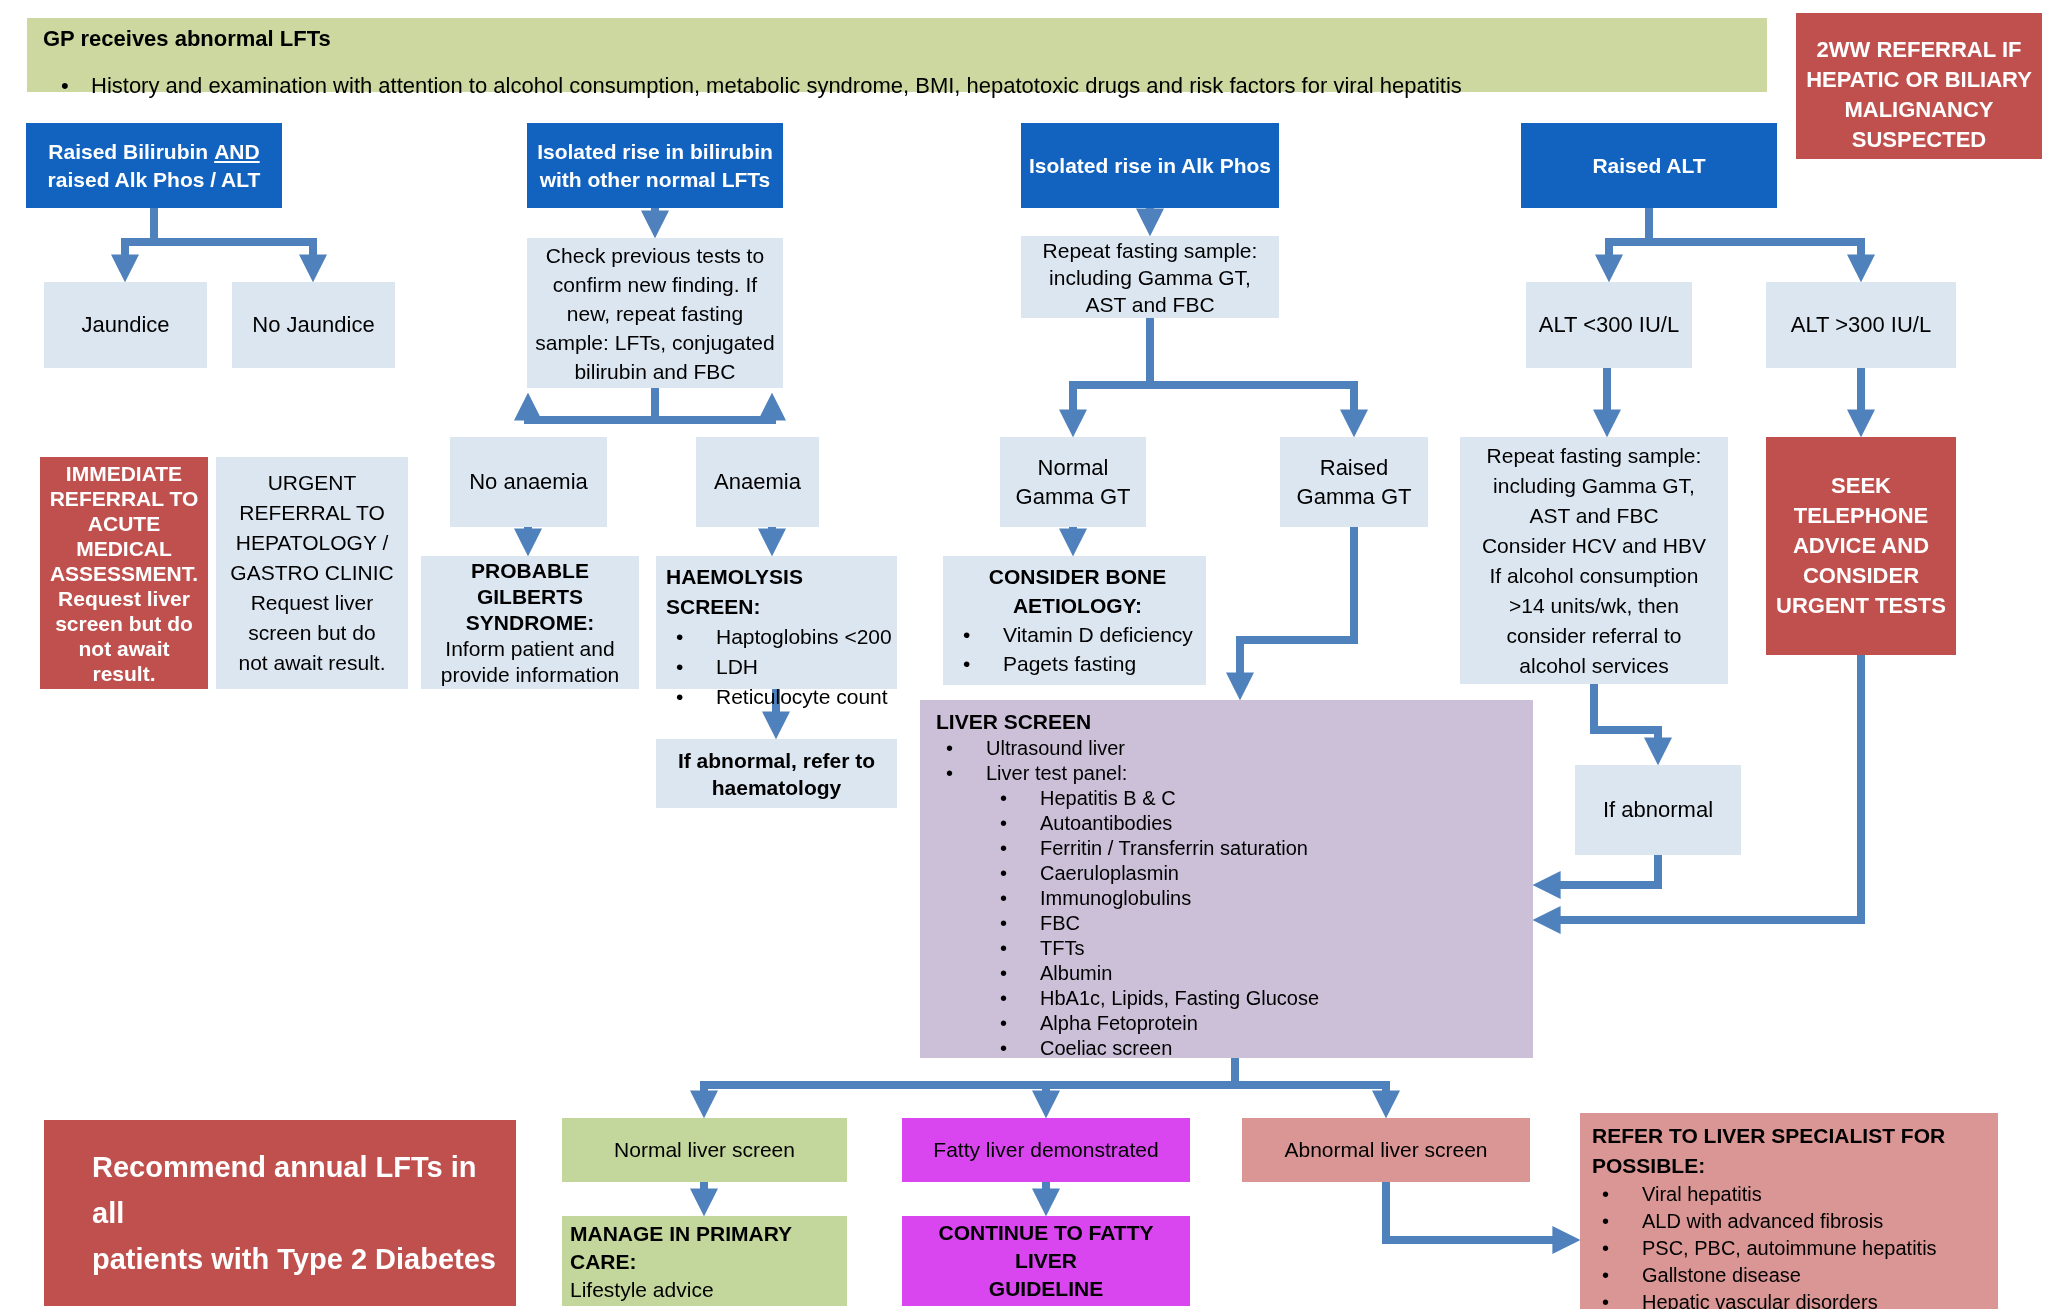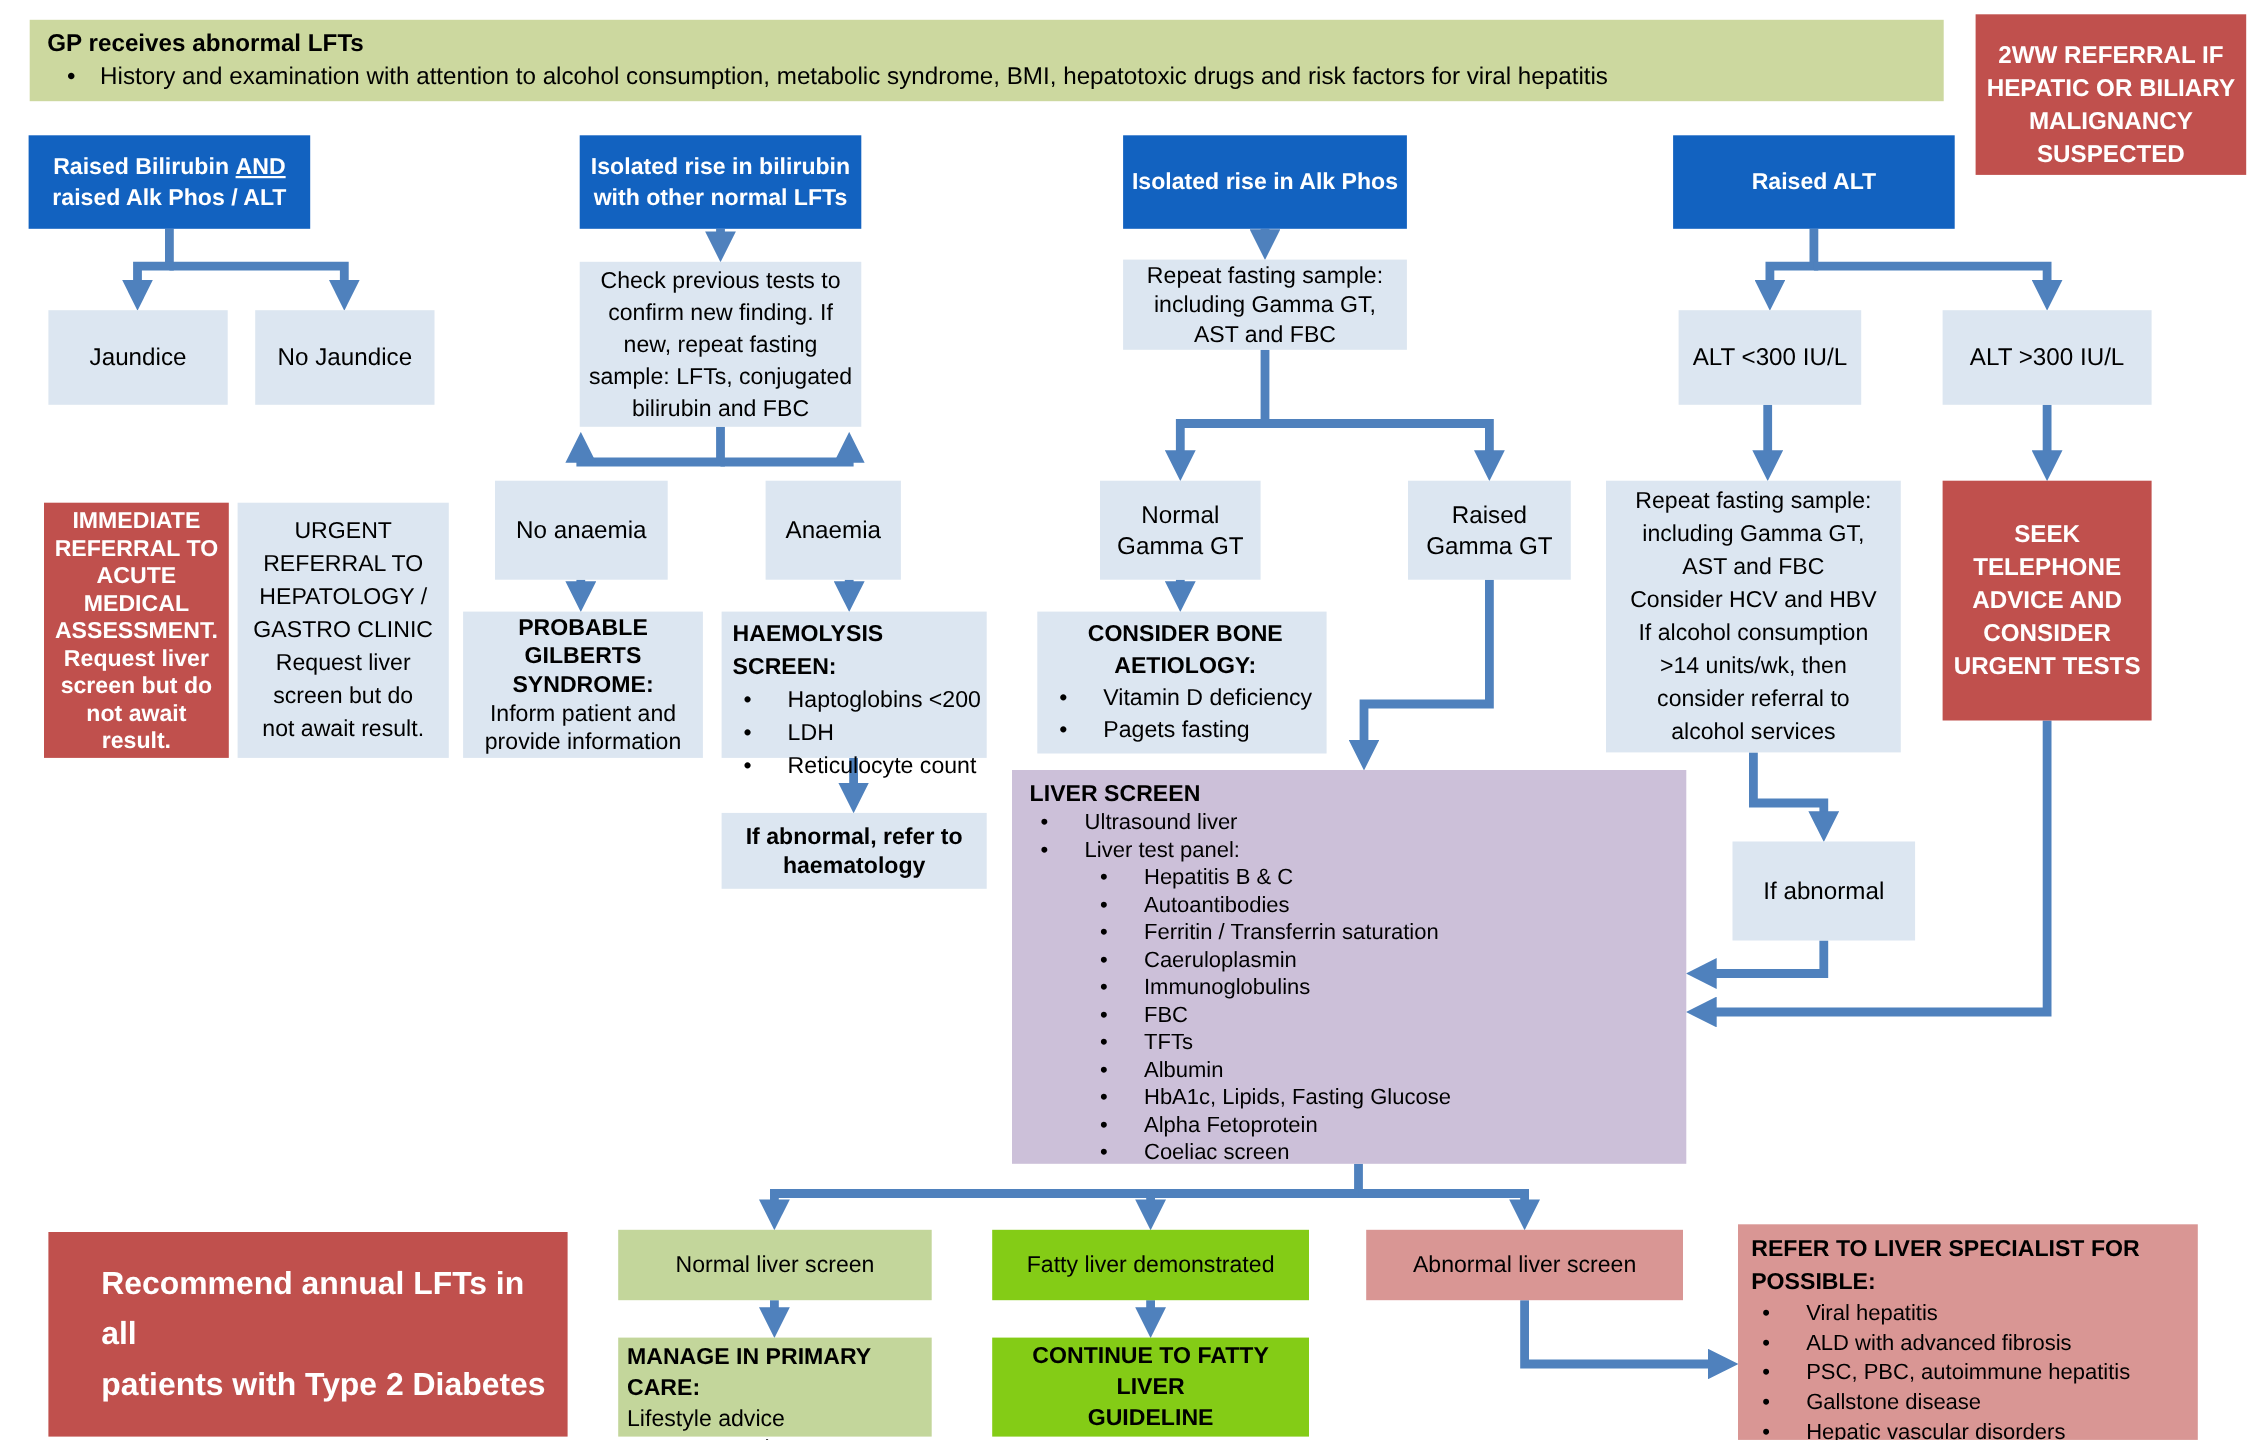--- a/index.html
+++ b/index.html
@@ -6,30 +6,30 @@
   body { margin:0; background:#ffffff; font-family:"Liberation Sans", sans-serif; color:#000; }
   #canvas { position:relative; width:2048px; height:1309px; background:#fff; overflow:hidden; }
 
   .box { position:absolute; display:flex; align-items:center; justify-content:center;
          text-align:center; line-height:1.3; padding:4px; }
   .blue   { background:#1262c0; color:#fff; font-weight:700; font-size:21px; line-height:28px; }
   .light  { background:#dce6f1; color:#000; font-size:22px; }
   .redbox { background:#c0504d; color:#fff; font-weight:700; }
   .dusty  { background:#d99694; color:#000; }
   .purple { background:#ccc0d9; color:#000; }
-  .orange { background:#84cc16; color:#000; }
+  .orange { background:#d946ef; color:#000; }
   .greenbox { background:#c3d69b; color:#000; }
   .listbox { display:block; text-align:left; }
   .u { text-decoration:underline; margin-left:6px; }
   .bt { font-weight:700; }
 
   .banner { position:absolute; left:27px; top:18px; width:1740px; height:74px;
             background:#ccd89f; padding:6px 16px 0 16px; font-size:22px; line-height:30px; }
   .banner .title { font-weight:700; }
-  .banner .bullet { position:relative; padding-left:48px; }
+  .banner .bullet { position:relative; padding-left:48px;margin-top:17px; }
   .banner .bullet::before { content:"\2022"; position:absolute; left:18px; }
 
   .lines div { display:block; }
 
   .blist { list-style:none; margin:0; padding:0; }
   .blist li { position:relative; padding-left:58px; }
   .blist li::before { content:"\2022"; position:absolute; left:14px; }
   .blist.tight li { padding-left:50px; }
   .blist.tight li::before { left:10px; }
   .blist.sub li { margin-left:54px; }

